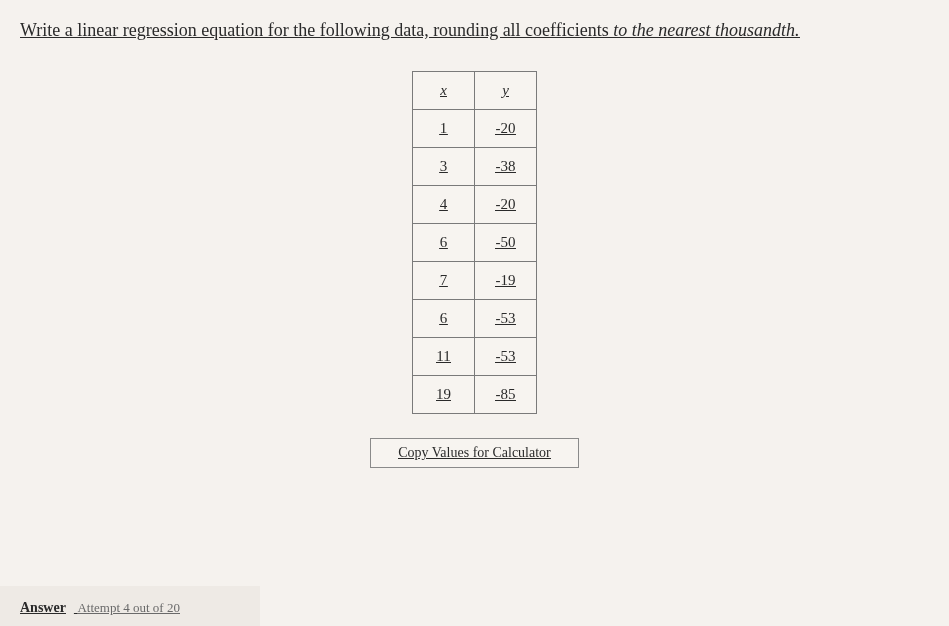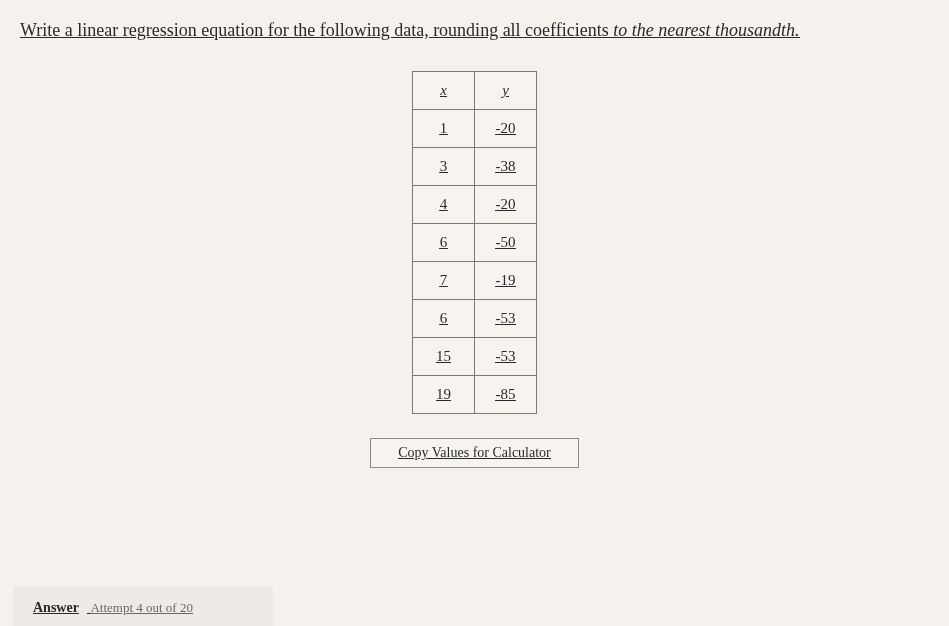--- a/index.html
+++ b/index.html
@@ -65,21 +65,21 @@
       background: #f7f4f0;
       padding: 6px 27px;
       font-size: 14px;
       font-family: Georgia, serif;
       color: #2a2a2a;
       cursor: pointer;
     }
     .answer-bar {
       position: absolute;
       bottom: 0;
-      left: 13px;
+      left: 0;
       background: #eeeae5;
       padding: 14px 20px 10px 20px;
       width: 260px;
       font-size: 14px;
     }
     .answer-bar .label {
       font-weight: bold;
       font-family: Georgia, serif;
       margin-right: 8px;
     }
@@ -122,21 +122,21 @@
       </tr>
       <tr>
         <td>7</td>
         <td>-19</td>
       </tr>
       <tr>
         <td>6</td>
         <td>-53</td>
       </tr>
       <tr>
-        <td>15</td>
+        <td>11</td>
         <td>-53</td>
       </tr>
       <tr>
         <td>19</td>
         <td>-85</td>
       </tr>
     </tbody>
   </table>
 
   <div class="buttons">

